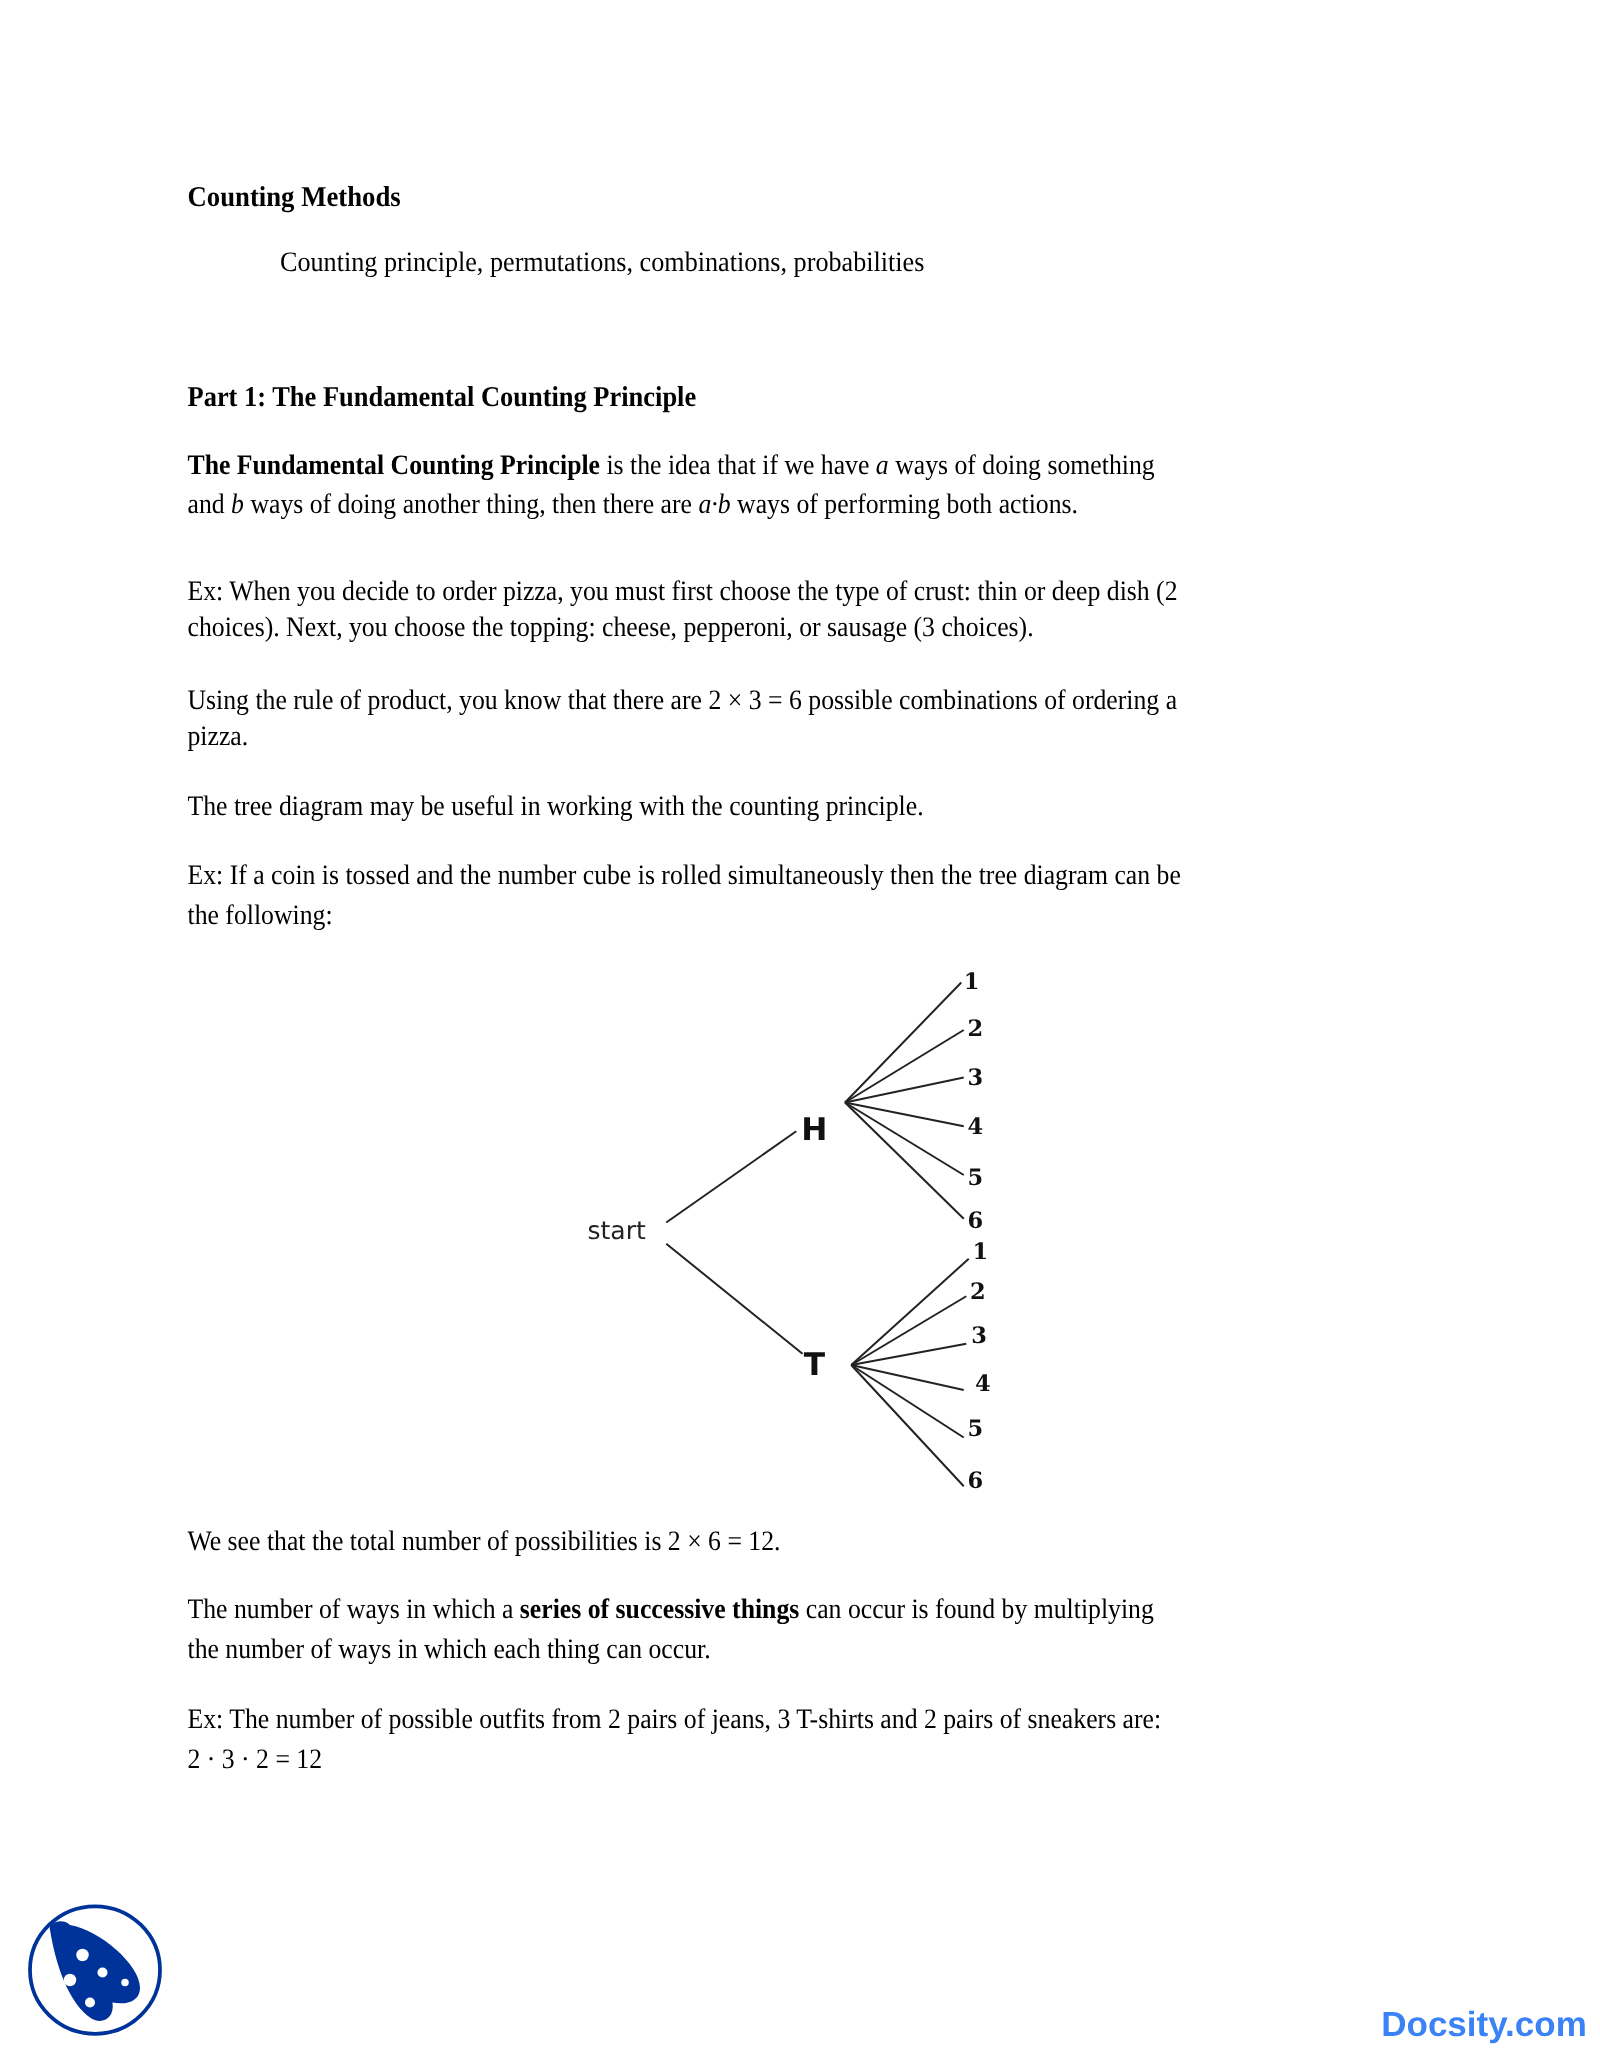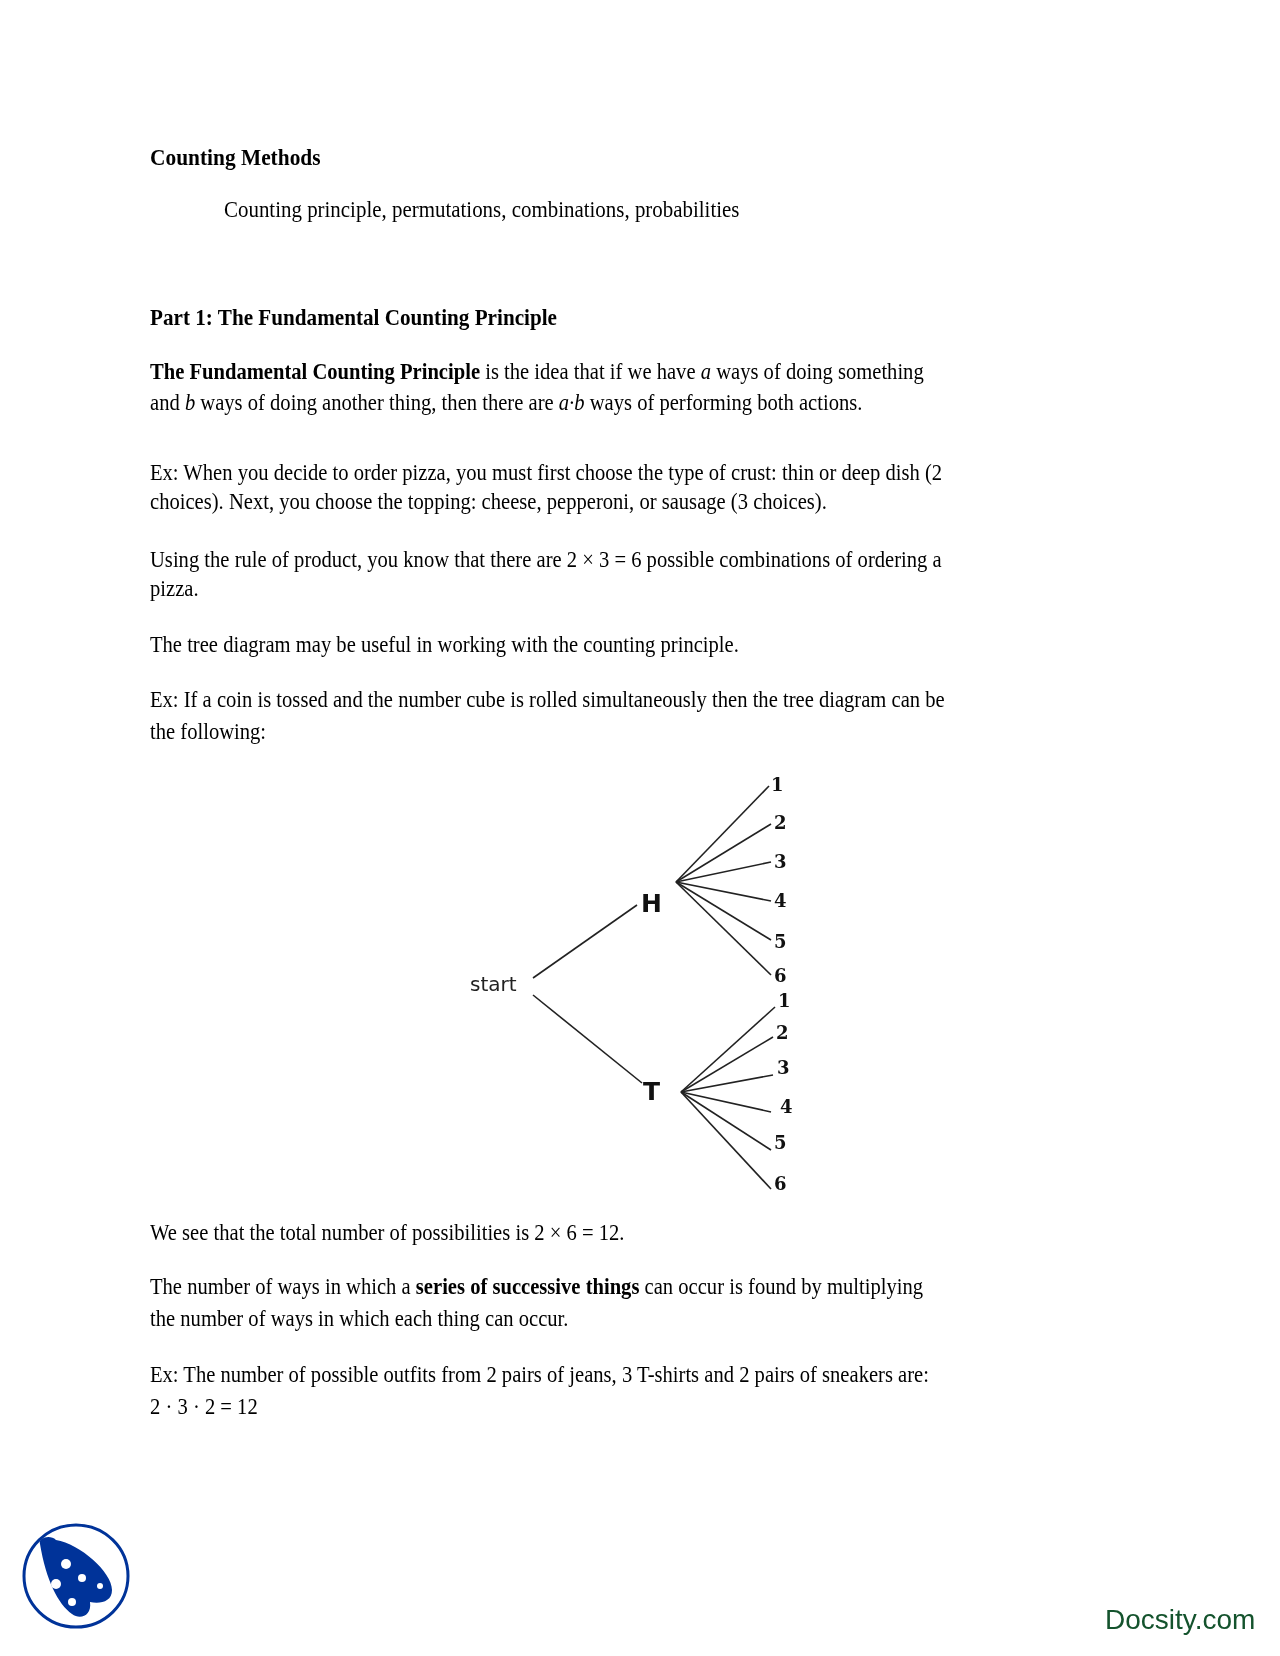--- a/index.html
+++ b/index.html
@@ -6,21 +6,21 @@
   body { width:1280px; height:1656px; position:relative; overflow:hidden;
          font-family:"Liberation Serif", serif; color:#000; }
   .line { position:absolute; left:150px; font-size:22.5px; line-height:1; white-space:nowrap;
           transform-origin:left top; }
   .b { font-weight:bold; }
   .i { font-style:italic; }
   #tree { position:absolute; left:0; top:0; }
   .tlab { font-family:"DejaVu Sans", sans-serif; font-weight:bold; }
   .nlab { font-family:"DejaVu Serif", serif; font-weight:bold; }
   .brand { position:absolute; left:1105px; top:1604px; font-family:"Liberation Sans", sans-serif;
-           font-size:28px; color:#14532d; }
+           font-size:28px; color:#3b82f6;font-weight:bold; }
   .logo { position:absolute; left:20px; top:1520px; width:112px; height:112px; }
 </style>
 </head>
 <body>
 
 <div>
 
   <div class="line b" style="top:146px;font-size:23px;transform:scaleX(0.93);">Counting Methods</div>
 
   <div class="line" style="left:224px;top:199px;transform:scaleX(0.93);">Counting principle, permutations, combinations, probabilities</div>

